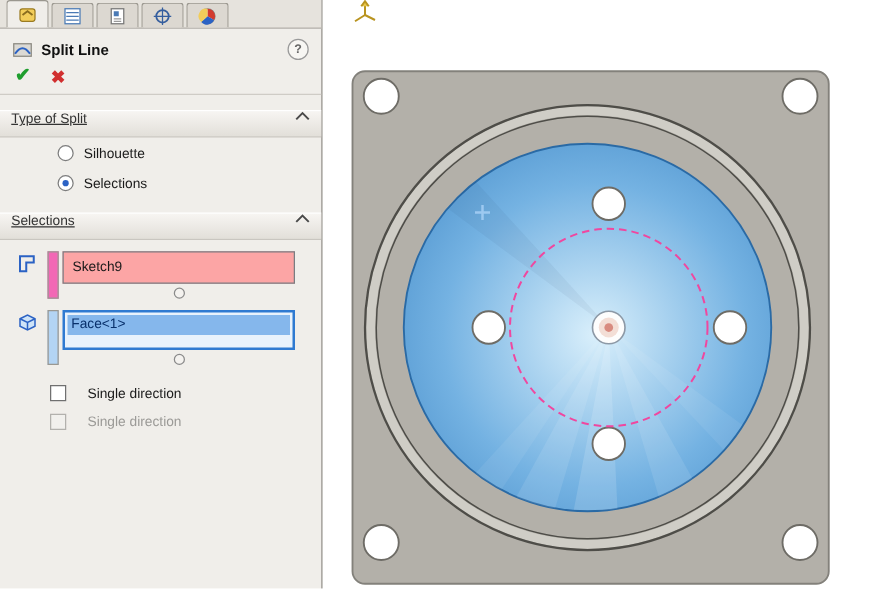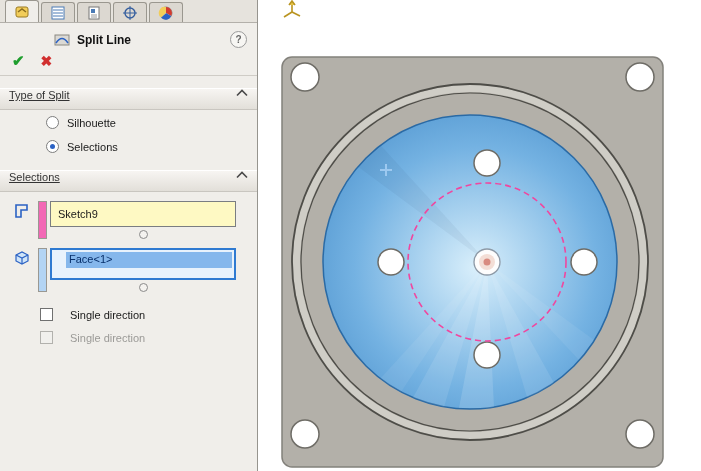--- a/index.html
+++ b/index.html
@@ -14,21 +14,21 @@
   }
   .tabbar{
     display:flex;align-items:flex-end;gap:2px;height:23px;padding:2px 0 0 5px;
     background:#e6e3dd;border-bottom:1px solid #b3b0aa;box-sizing:border-box;
   }
   .tab{
     width:32px;height:19px;display:flex;align-items:center;justify-content:center;
     background:#dcd8d1;border:1px solid #9a978f;border-bottom:none;border-radius:3px 3px 0 0;
   }
   .tab.active{background:#f0eeea;height:21px;}
-  .pm-header{display:flex;align-items:center;gap:7px;padding:8px 10px 4px 10px;margin-left:44px;}
+  .pm-header{display:flex;align-items:center;gap:7px;padding:8px 10px 4px 10px;}
   .pm-title{font-weight:bold;font-size:12px;color:#111;}
   .help-btn{
     margin-left:auto;width:15px;height:15px;border:1px solid #9a9a9a;border-radius:50%;
     display:flex;align-items:center;justify-content:center;color:#666;font-size:10px;font-weight:bold;background:#f7f6f3;
   }
   .pm-actions{display:flex;align-items:center;gap:16px;padding:2px 12px 7px 12px;border-bottom:1px solid #cfccc6;}
   .ok-btn{color:#1f9e2e;font-size:15px;font-weight:bold;line-height:14px;}
   .cancel-btn{color:#d12f2f;font-size:14px;font-weight:bold;line-height:14px;}
   .group-header{
     display:flex;align-items:flex-start;height:20px;padding:0 9px;margin-top:12px;
@@ -43,24 +43,24 @@
     position:relative;box-sizing:border-box;flex:0 0 auto;
   }
   .radio.checked::after{content:"";position:absolute;left:3px;top:3px;right:3px;bottom:3px;border-radius:50%;background:#2b62c4;}
   .sel-row{display:flex;align-items:flex-start;margin:9px 8px 0 12px;}
   .sel-icon{width:20px;height:20px;flex:0 0 auto;}
   .sel-bar{width:9px;align-self:stretch;margin:0 3px 0 6px;border:1px solid #9a9892;box-sizing:border-box;}
   .sel-bar.pink{background:#f268b5;}
   .sel-bar.lblue{background:#b3d4f4;}
   .sel-col{display:flex;flex-direction:column;align-items:center;}
   .sel-box{
-    width:186px;height:26px;box-sizing:border-box;border:1px solid #7a7d82;background:#fef9c3;
+    width:186px;height:26px;box-sizing:border-box;border:1px solid #7a7d82;background:#fca5a5;
     padding:5px 4px 0 4px;text-align:left;
   }
-  .sel-box.focused{height:32px;border:2px solid #2f7ad1;background:#e8f2fc;padding:2px 2px 0 14px;}
+  .sel-box.focused{height:32px;border:2px solid #2f7ad1;background:#e8f2fc;padding:2px 2px 0 2px;}
   .sel-item{display:block;width:100%;box-sizing:border-box;padding:1px 3px;height:16px;}
   .sel-item.selected{background:#85b7ec;color:#08306b;}
   .handle{width:7px;height:7px;border:1px solid #8a8a8a;border-radius:50%;background:#f4f2ef;margin-top:3px;}
   .check-row{display:flex;align-items:center;gap:17px;padding:6px 0 4px 40px;}
   .checkbox{width:13px;height:13px;border:1px solid #707070;background:#fff;box-sizing:border-box;flex:0 0 auto;}
   .check-row.disabled{color:#9b9a97;}
   .check-row.disabled .checkbox{border-color:#b2b1ad;background:#f1f0ed;}
   
   .viewport{position:absolute;left:259px;top:0;width:442px;height:471px;background:#ffffff;}
   .plate{fill:var(--plate);stroke:var(--plate-edge);stroke-width:1.5;}

